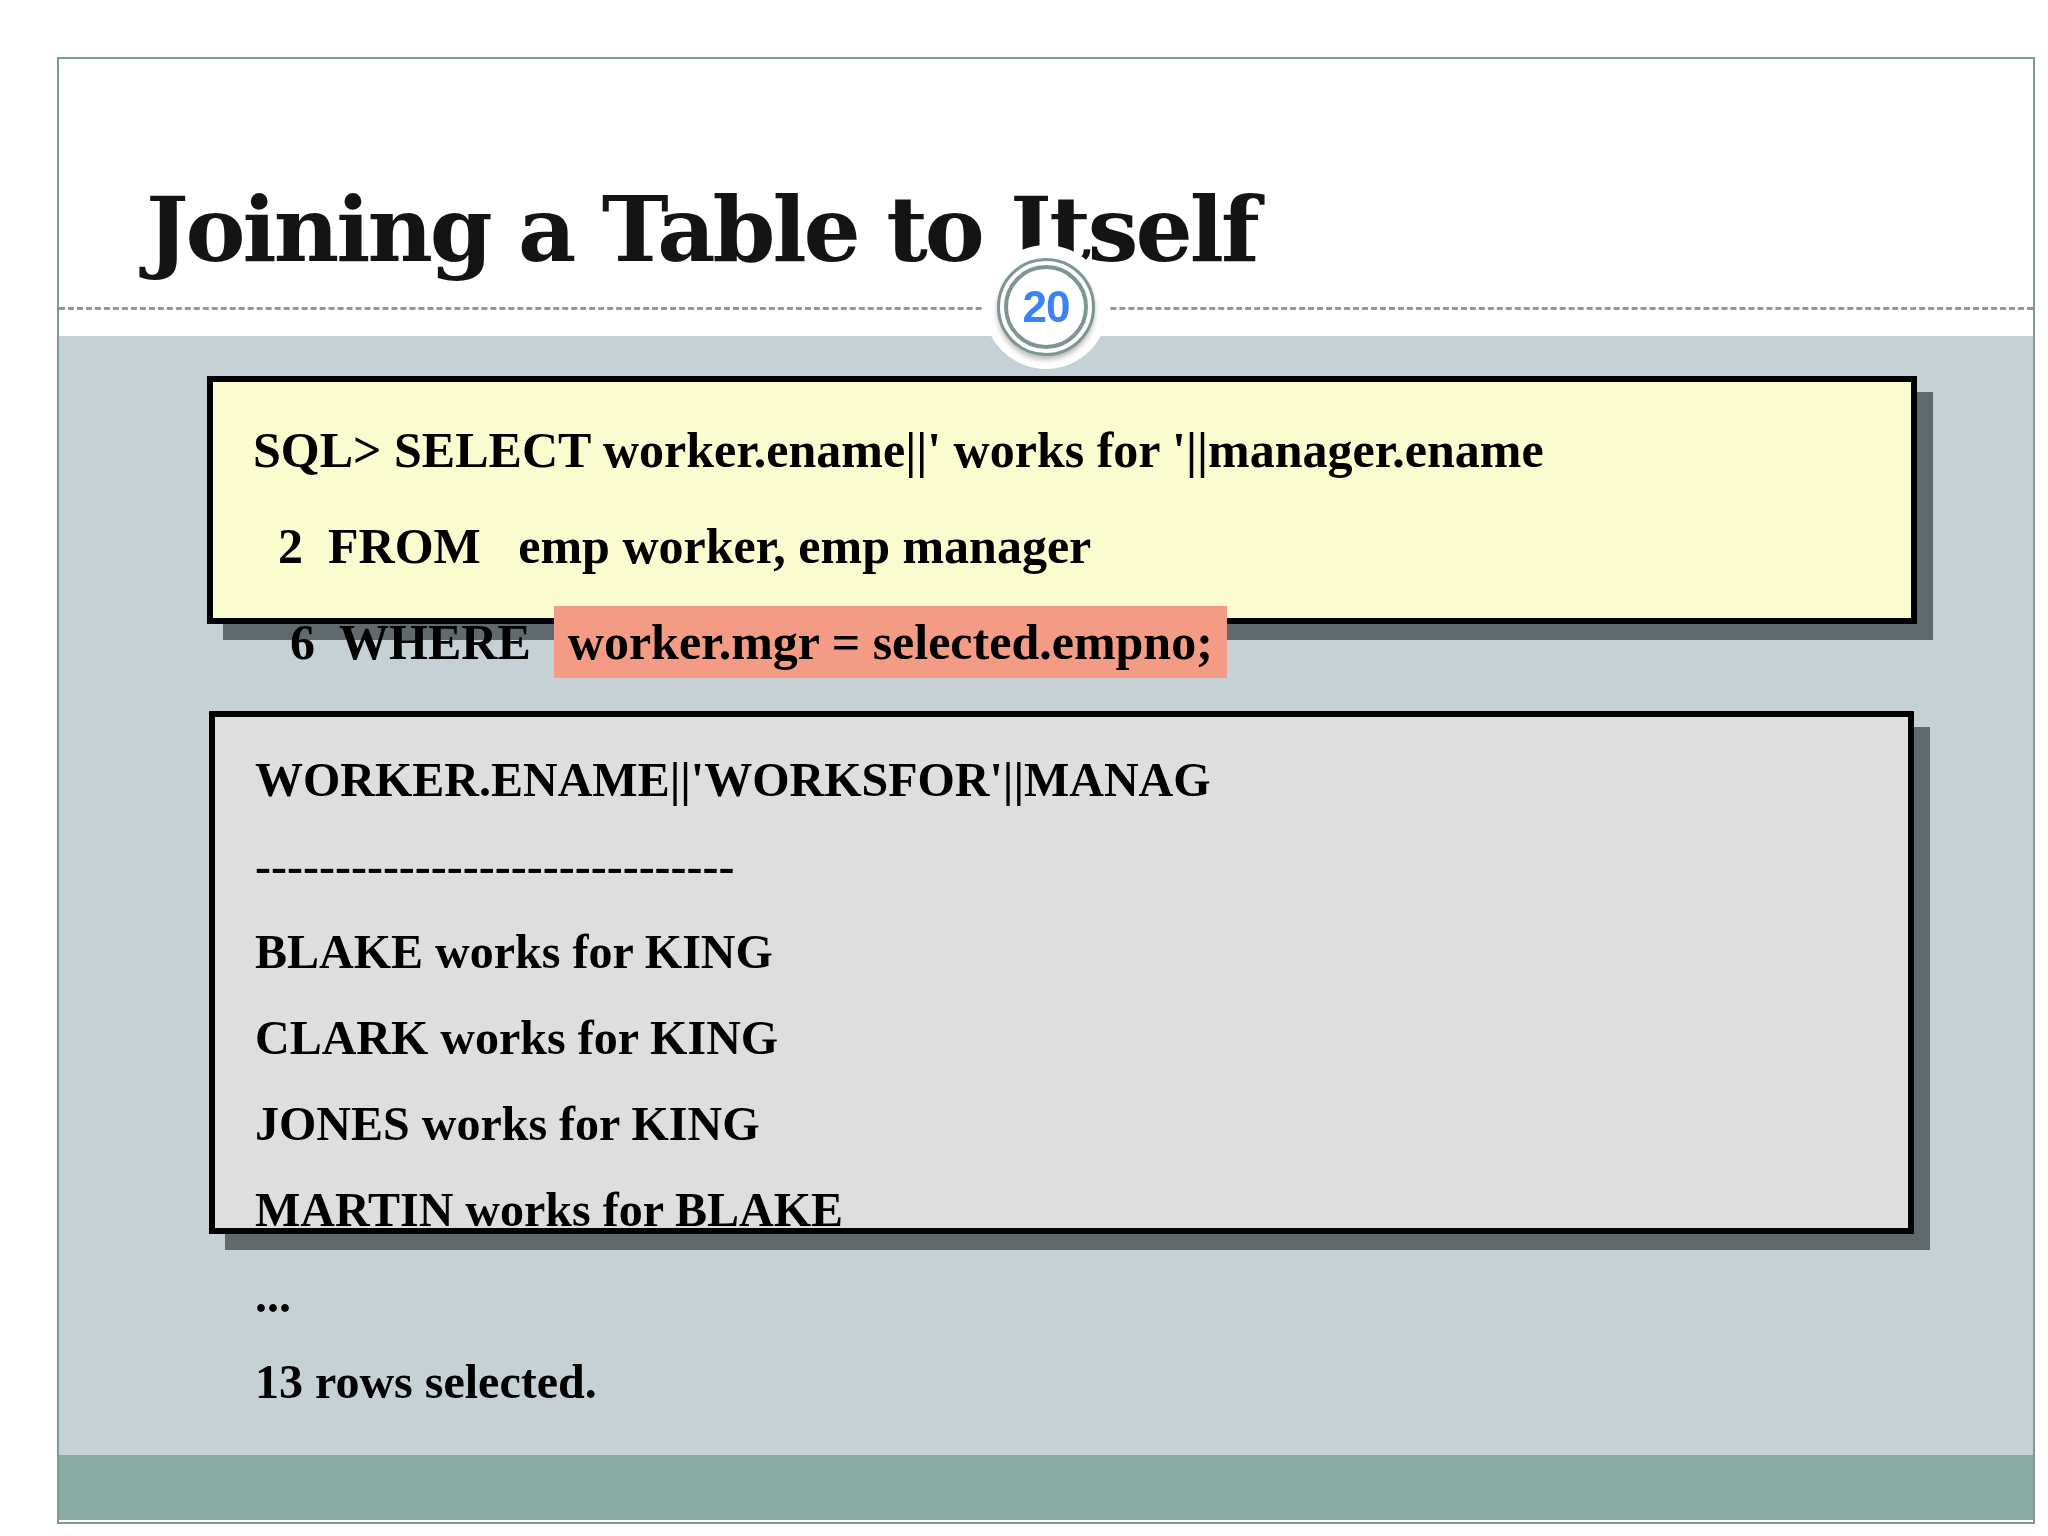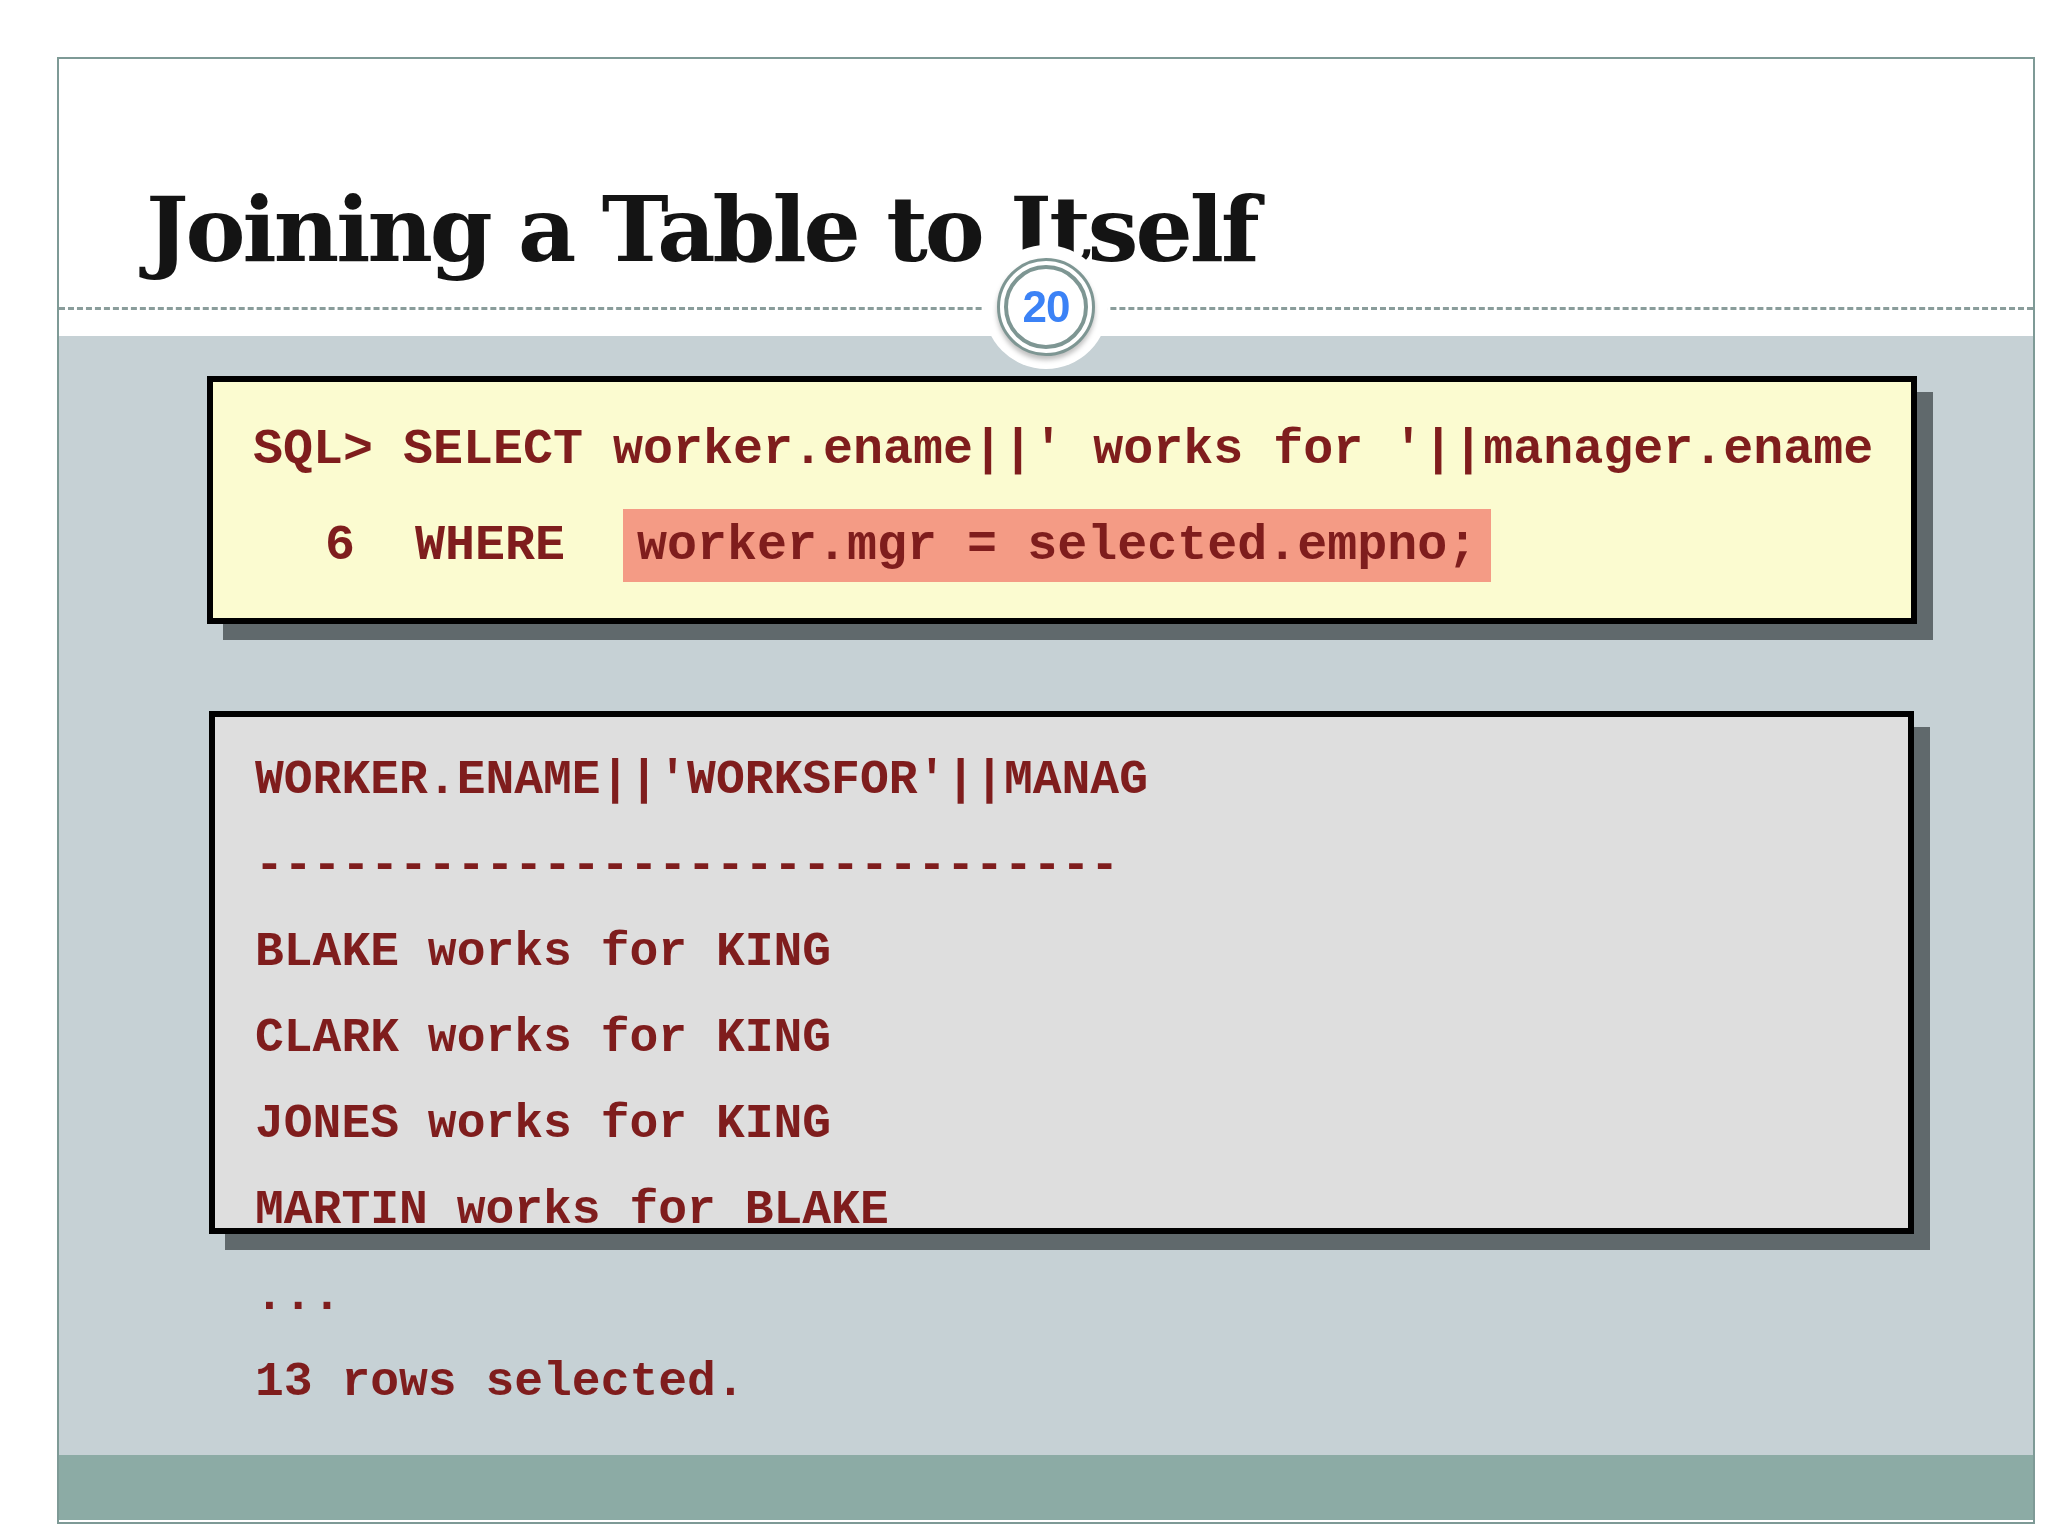--- a/index.html
+++ b/index.html
@@ -96,23 +96,23 @@
     left: 148px; top: 317px;
     width: 1710px; height: 248px;
     background: #fbfbd0;
   }
   .output-box {
     left: 150px; top: 652px;
     width: 1705px; height: 523px;
     background: #dedede;
   }
   .code-box pre {
-    font-family: Liberation Mono, monospace;
+    font-family: Liberation Serif, serif;
     font-weight: bold;
-    color: #7f1d1d;
+    color: #000000;
     white-space: pre;
   }
   .sql-box pre {
     font-size: 50px;
     line-height: 72px;
     padding: 8px 0 0 16px;
   }
   .output-box pre {
     font-size: 48px;
     line-height: 62px;
@@ -139,21 +139,21 @@
 
     <div class="badge-halo">
       <div class="badge-outer-ring">
         <div class="badge-inner-ring">
           <span class="badge-number">20</span>
         </div>
       </div>
     </div>
 
     <div class="code-box sql-box">
-      <pre><span class="code-line">SQL&gt; SELECT worker.ename||' works for '||manager.ename</span><span class="code-line"><span>  6  WHERE  </span><span class="hl">worker.mgr = selected.empno;</span></span></pre>
+      <pre><span class="code-line">SQL&gt; SELECT worker.ename||' works for '||manager.ename</span><span class="code-line">  2  FROM   emp worker, emp manager</span><span class="code-line"><span>  6  WHERE  </span><span class="hl">worker.mgr = selected.empno;</span></span></pre>
     </div>
 
     <div class="code-box output-box">
       <pre><span class="code-line">WORKER.ENAME||'WORKSFOR'||MANAG</span><span class="code-line">------------------------------</span><span class="code-line">BLAKE works for KING</span><span class="code-line">CLARK works for KING</span><span class="code-line">JONES works for KING</span><span class="code-line">MARTIN works for BLAKE</span><span class="code-line">...</span><span class="code-line">13 rows selected.</span></pre>
     </div>
 
   </div>
 </div>
 
 </body></html>

